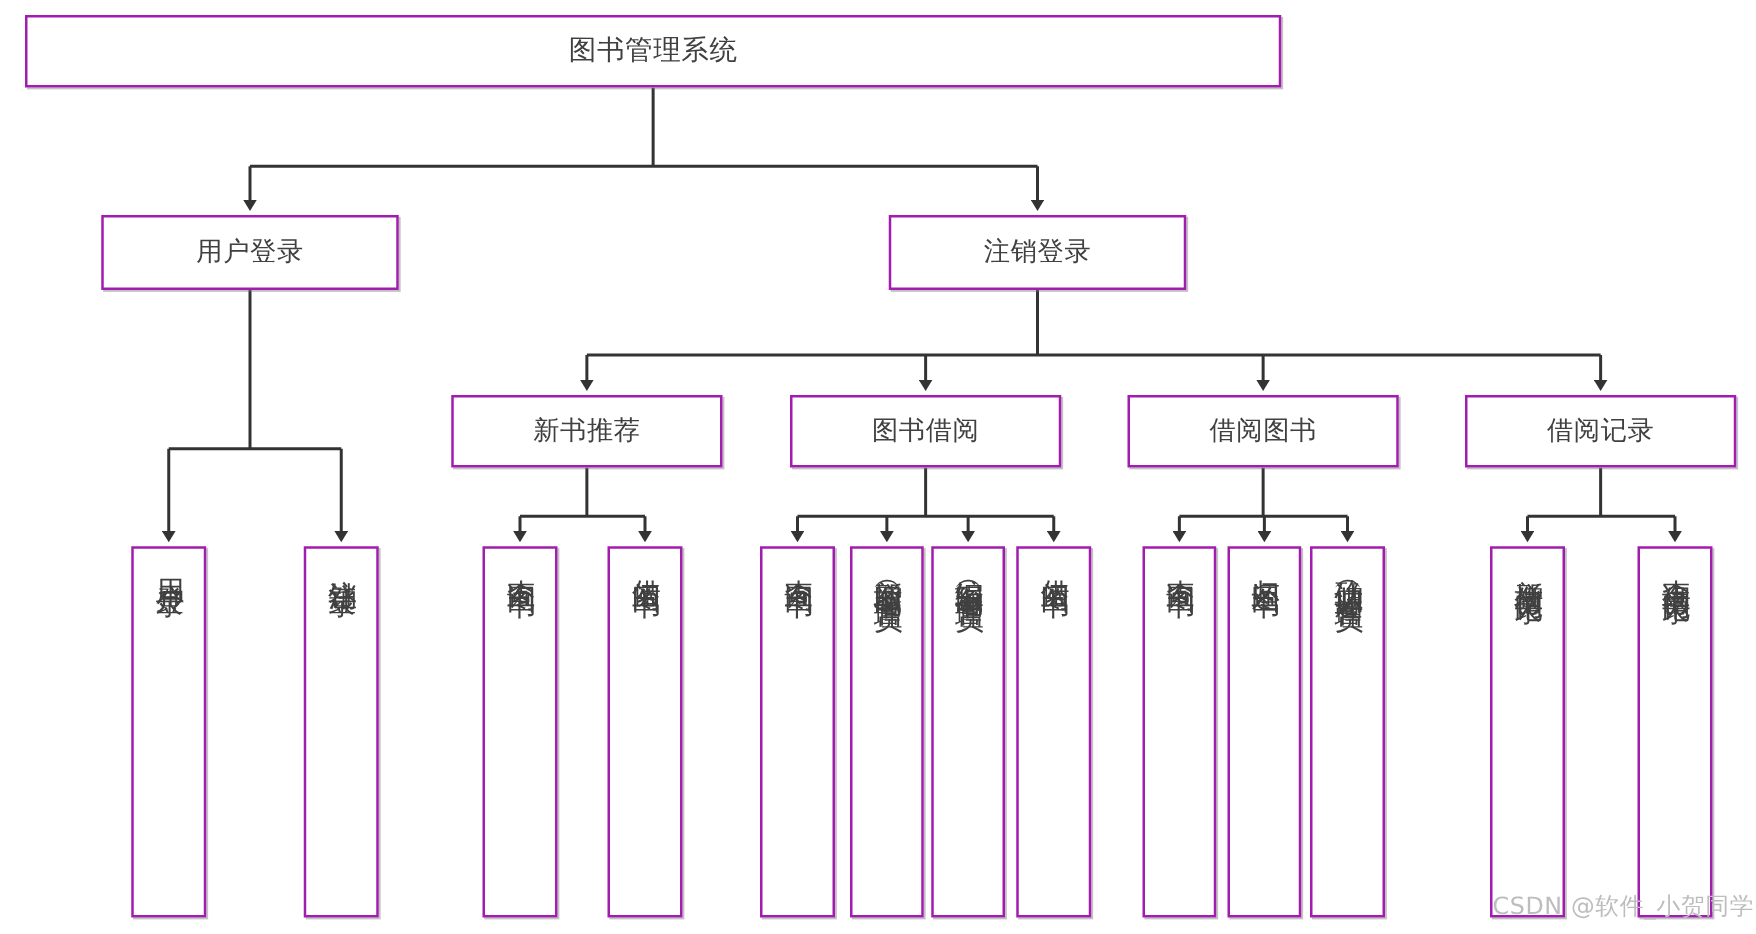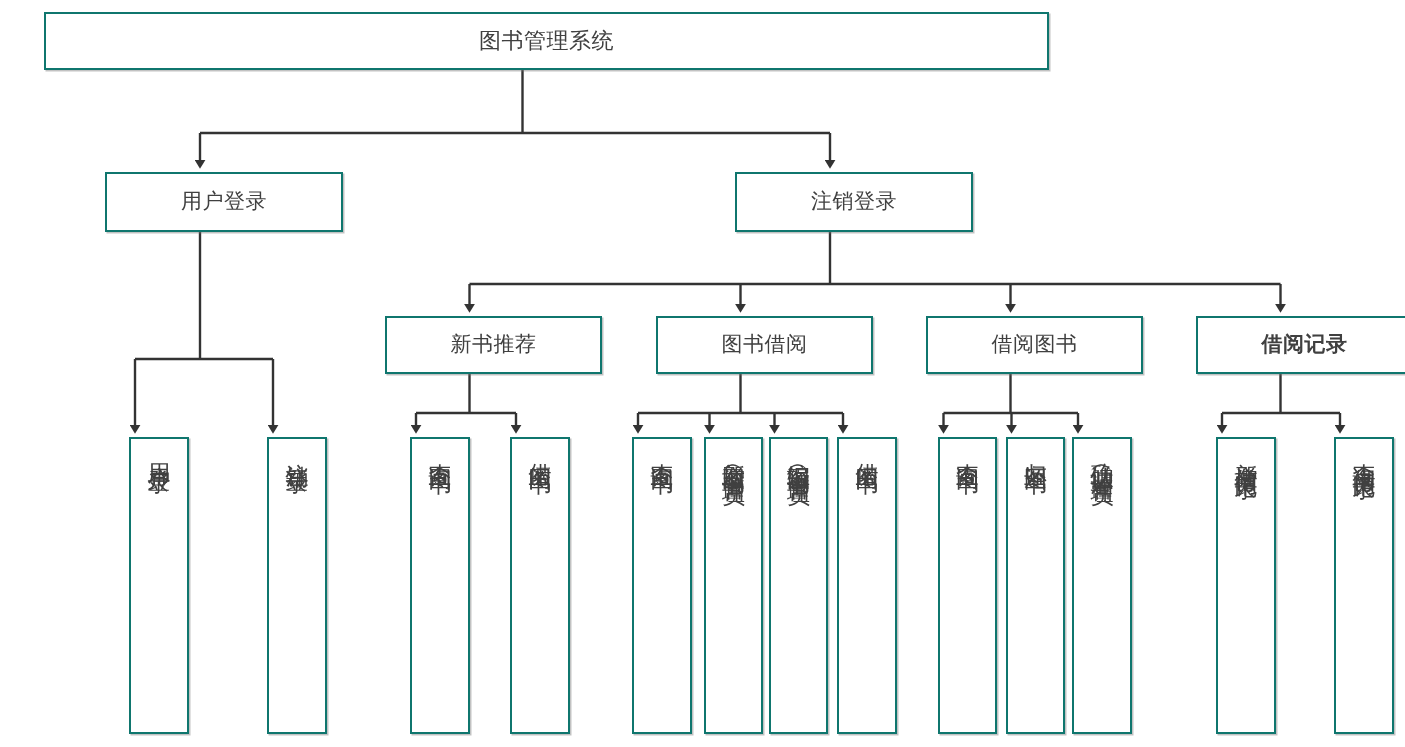--- a/index.html
+++ b/index.html
@@ -20,29 +20,28 @@
   #edges {
     position: absolute;
     left: 0;
     top: 0;
     width: 1405px;
     height: 747px;
   }
   .node {
     position: absolute;
     box-sizing: border-box;
-    border: 2px solid #0f766e;
+    border: 2px solid #a21caf;
     background: #ffffff;
     color: #404040;
     display: flex;
     align-items: center;
     justify-content: center;
     text-align: left;
     box-shadow: 1.5px 1.5px 0 rgba(120,120,120,0.45);
-    margin-left: 24px;
   }
   .node .label {
     display: block;
     line-height: 1.12;
     letter-spacing: 0.5px;
   }
   
   .node.h .label {
     font-size: 21px;
     white-space: nowrap;
@@ -132,21 +131,21 @@
     </div>
     <div class="node h" style="left: 361px; top: 316px; width: 217px; height: 58px;">
       <span class="label">新书推荐</span>
     </div>
     <div class="node h" style="left: 632px; top: 316px; width: 217px; height: 58px;">
       <span class="label">图书借阅</span>
     </div>
     <div class="node h" style="left: 902px; top: 316px; width: 217px; height: 58px;">
       <span class="label">借阅图书</span>
     </div>
-    <div class="node h" style="left: 1172px; top: 316px; width: 217px; height: 58px; font-weight: bold;">
+    <div class="node h" style="left: 1172px; top: 316px; width: 217px; height: 58px;">
       <span class="label">借阅记录</span>
     </div>
     <div class="node v" style="left: 105px; top: 437px; width: 60px; height: 297px;">
       <span class="label">用户登录</span>
     </div>
     <div class="node v" style="left: 243px; top: 437px; width: 60px; height: 297px;">
       <span class="label">注销登录</span>
     </div>
     <div class="node v" style="left: 386px; top: 437px; width: 60px; height: 297px;">
       <span class="label">查询图书</span>
@@ -174,13 +173,14 @@
     </div>
     <div class="node v" style="left: 1048px; top: 437px; width: 60px; height: 297px;">
       <span class="label">确认归还（管理员）</span>
     </div>
     <div class="node v" style="left: 1192px; top: 437px; width: 60px; height: 297px;">
       <span class="label">新增借阅记录</span>
     </div>
     <div class="node v" style="left: 1310px; top: 437px; width: 60px; height: 297px;">
       <span class="label">查询借阅记录</span>
     </div>
+    <div class="watermark" style="left:1194px; top:712px;">CSDN @软件_小贺同学</div>
 </div>
 
 </body></html>

